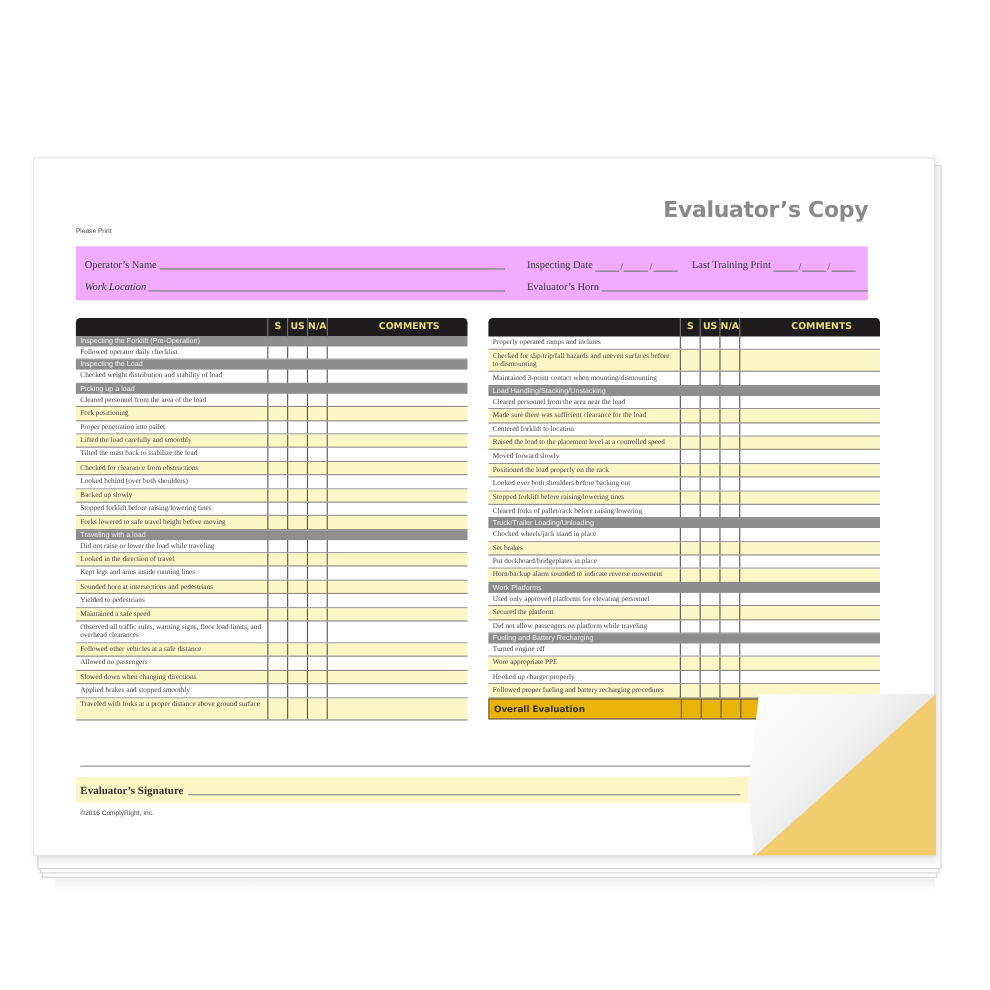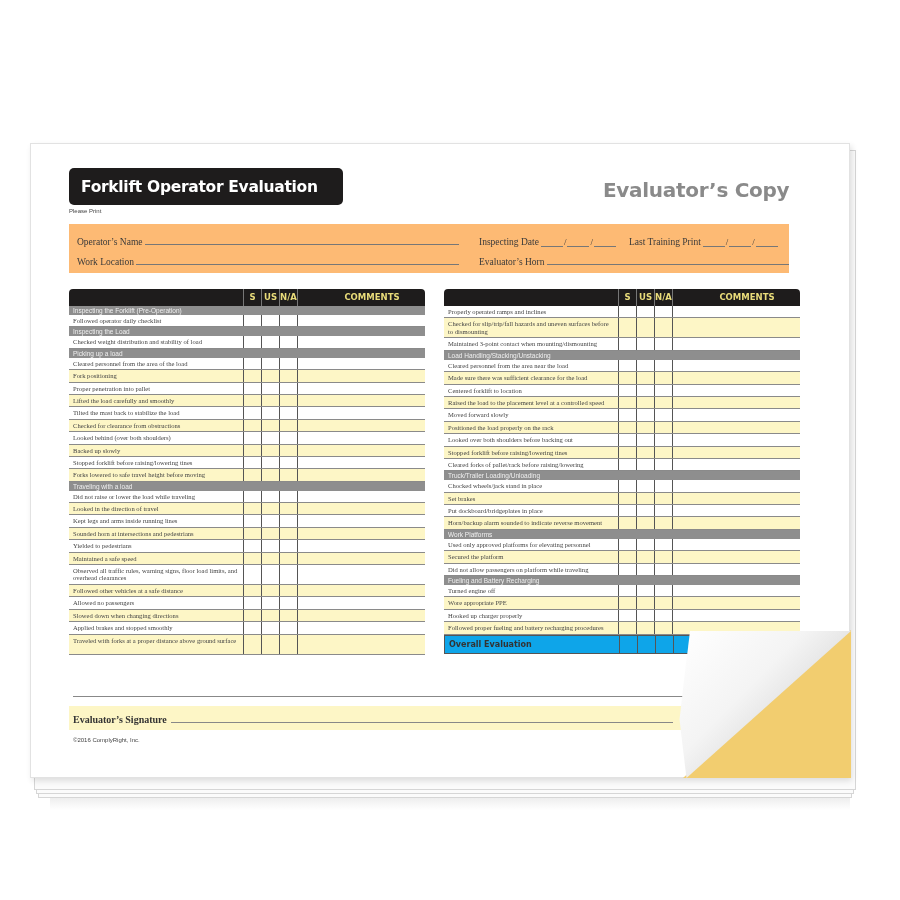--- a/index.html
+++ b/index.html
@@ -15,21 +15,21 @@
 
   .page { position: absolute; left: 30px; top: 143px; width: 820px; height: 635px; background: #fff;
     border: 1px solid #e2e2e2; box-shadow: 2px 3px 6px rgba(0,0,0,0.12); overflow: hidden; }
 
   .title-box { position: absolute; left: 38px; top: 24px; width: 274px; height: 37px; background: #1e1c1c;
     border-radius: 5px; color: #fff; font-family: "DejaVu Sans", sans-serif; font-weight: bold;
     font-size: 15.5px; padding: 10px 12px; letter-spacing: -0.3px; }
   .please-print { position: absolute; left: 38px; top: 64px; font-family: "Liberation Sans", sans-serif; font-size: 6px; color: #444; }
   .copy-label { position: absolute; left: 572px; top: 34px; font-family: "DejaVu Sans", sans-serif; font-weight: bold; font-size: 20px; color: #8a8a8a; letter-spacing: -0.3px; }
 
-  .info-band { position: absolute; left: 38px; top: 80px; width: 720px; height: 49px; background: #fdba74; }
+  .info-band { position: absolute; left: 38px; top: 80px; width: 720px; height: 49px; background: #f0abfc; }
   .field { position: absolute; font-size: 9.5px; color: #3a3a3a; display: flex; align-items: flex-end; white-space: nowrap; }
   .field .line { border-bottom: 1px solid #777; height: 1px; margin-left: 2px; margin-bottom: 2px; }
   .date-line { display: inline-flex; align-items: flex-end; margin-left: 2px; }
   .date-seg { display: inline-block; border-bottom: 1px solid #777; width: 22px; height: 10px; }
   .slash { font-size: 9px; margin: 0 1px; }
 
   .legend { position: absolute; top: 130px; left: 250px; font-family: "DejaVu Sans", sans-serif; font-size: 9.5px; color: #333; white-space: nowrap; }
   .legend b { font-weight: bold; }
   .legend span { margin-right: 10px; }
 
@@ -40,21 +40,21 @@
   .thead .c-item { flex: 0 0 174px; }
   .thead .c-mark { flex: 0 0 18px; border-left: 1px solid #777; color: #e9dc7a; font-family: "DejaVu Sans", sans-serif; font-weight: bold; font-size: 8.5px; text-align: center; line-height: 17px; }
   .thead .c-comm { flex: 1; border-left: 1px solid #777; color: #e9dc7a; font-family: "DejaVu Sans", sans-serif; font-weight: bold; font-size: 8.5px; text-align: center; line-height: 17px; padding-left: 21px; }
   .section { height: 9px; background: #8e8e8e; color: #f0f0f0; font-family: "Liberation Sans", sans-serif; font-size: 6.5px; line-height: 9px; padding-left: 4px; }
   .row { display: flex; border-bottom: 1px solid #8a8a8a; min-height: 12.4px; }
   .row.alt { background: #fdf6c6; }
   .row.tall { min-height: 20px; }
   .row .c-item { flex: 0 0 174px; font-size: 6.6px; color: #444; padding: 2px 4px; line-height: 7.2px; }
   .row .c-mark { flex: 0 0 18px; border-left: 1px solid #555; }
   .row .c-comm { flex: 1; border-left: 1px solid #555; }
-  .row.overall { border: 1px solid #555; min-height: 17px; background: #0ea5e9; }
+  .row.overall { border: 1px solid #555; min-height: 17px; background: #eab308; }
   .row.overall .c-item { font-family: "DejaVu Sans", sans-serif; font-weight: bold; font-size: 8px; color: #333; line-height: 13px; }
 
   .recs { position: absolute; left: 42px; top: 526px; font-size: 8.5px; font-weight: bold; color: #333; display: flex; align-items: flex-end; width: 710px; }
   .recs .line { flex: 1; border-bottom: 1px solid #888; margin-left: 6px; margin-bottom: 2px; }
   .recs-line2 { position: absolute; left: 42px; top: 552px; width: 705px; border-bottom: 1px solid #888; }
   .sig-band { position: absolute; left: 38px; top: 562px; width: 720px; height: 24px; background: #fdf6c6; }
   .sig { position: absolute; left: 4px; top: 8px; font-size: 10px; font-weight: bold; color: #333; display: flex; align-items: flex-end; width: 600px; }
   .sig .line { flex: 1; border-bottom: 1px solid #888; margin-left: 4px; margin-bottom: 2px; }
   .date-box { position: absolute; left: 700px; top: 562px; width: 70px; height: 22px; border: 1px solid #444; font-size: 9px; text-align: center; line-height: 20px; }
   .copyright { position: absolute; left: 42px; top: 593px; font-family: "Liberation Sans", sans-serif; font-size: 6px; color: #444; }
@@ -69,30 +69,29 @@
 </style>
 </head>
 <body>
 
 <div class="stack-shadow"></div>
 <div class="stack-layer stack-3"></div>
 <div class="stack-layer stack-2"></div>
 <div class="stack-layer stack-1"></div>
 
 <div class="page">
-  <div class="title-box">Forklift Operator Evaluation</div>
   <div class="please-print">Please Print</div>
   <div class="copy-label">Evaluator’s Copy</div>
 
   <div class="info-band">
     <div class="field" style="left:8px; top:13px; width:382px;">
       <span>Operator’s Name</span>
       <span class="line" style="flex:1;"></span>
     </div>
-    <div class="field" style="left:8px; top:33px; width:382px;">
+    <div class="field" style="left:8px; top:33px; width:382px;font-style:italic;">
       <span>Work Location</span>
       <span class="line" style="flex:1;"></span>
     </div>
     <div class="field" style="left:410px; top:13px;">
       <span>Inspecting Date</span>
       <span class="date-line">
         <span class="date-seg"></span>
           <span class="slash">/</span>
           <span class="date-seg"></span>
           <span class="slash">/</span>

